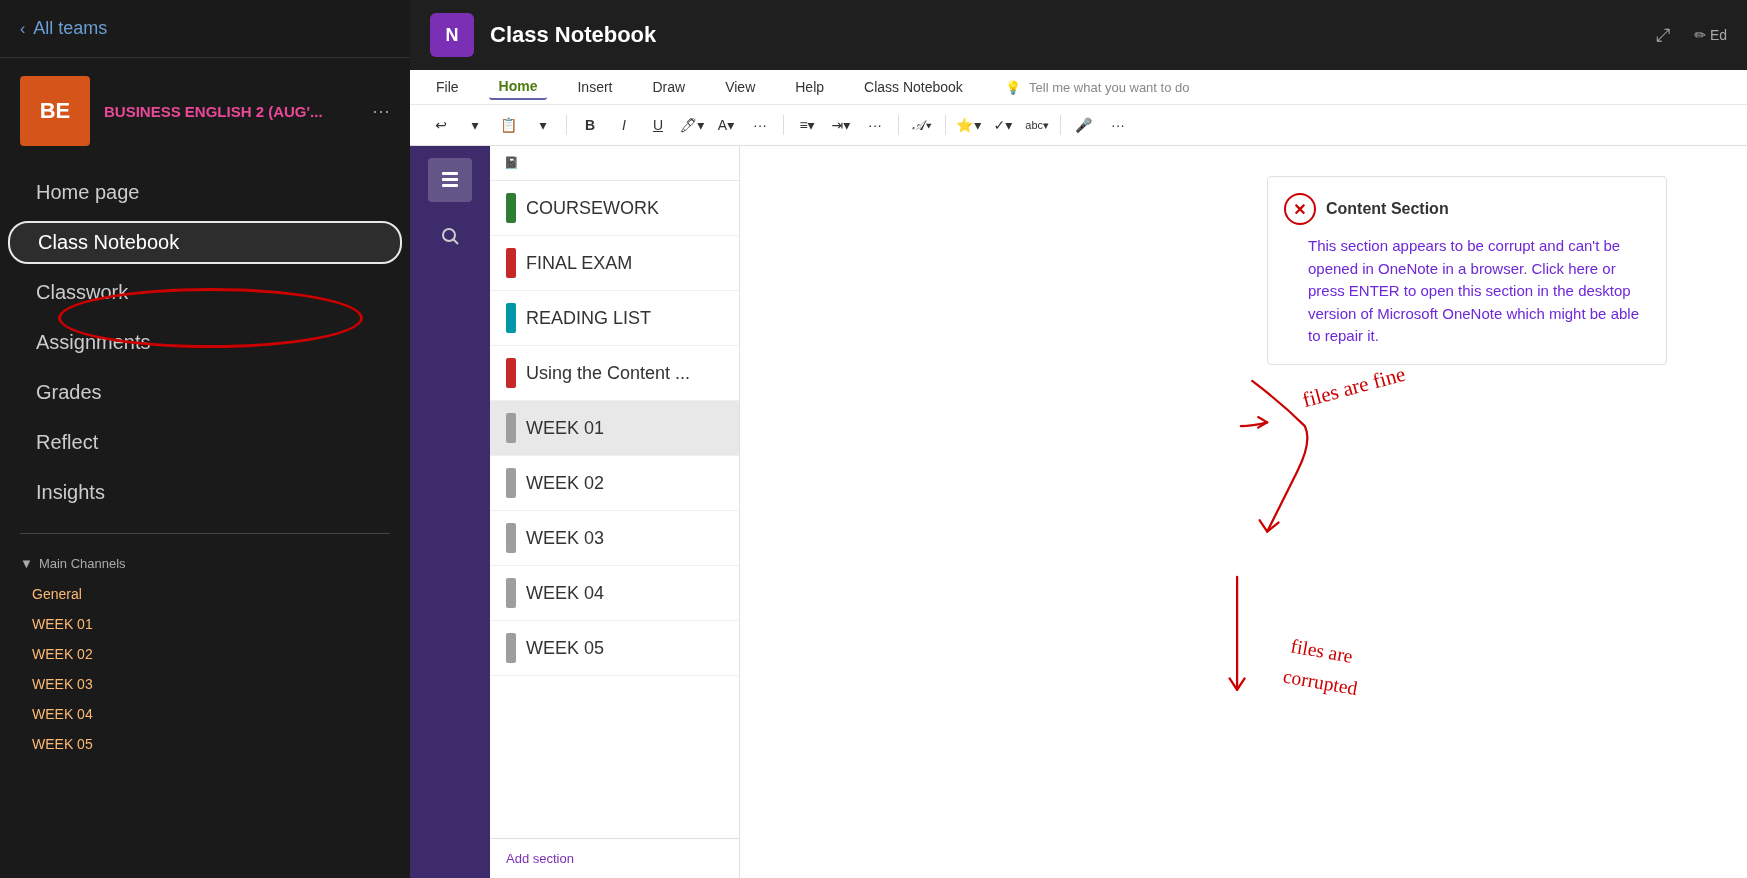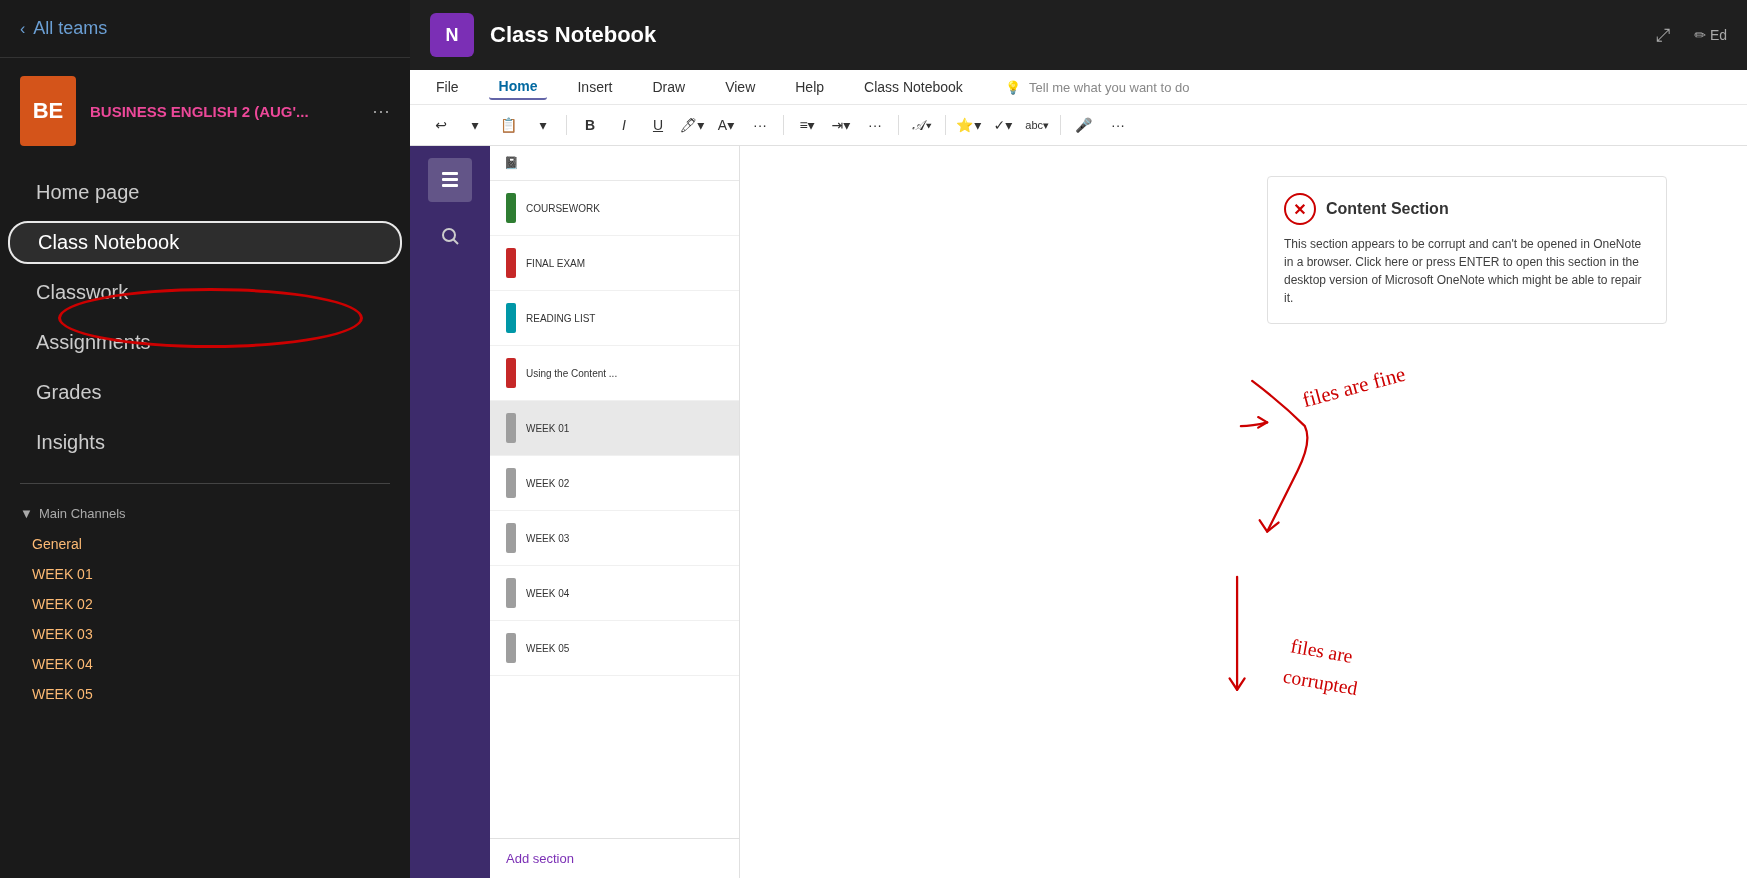--- a/index.html
+++ b/index.html
@@ -33,21 +33,21 @@
     }
 
     .team-info {
       padding: 18px 20px;
       display: flex;
       align-items: center;
       gap: 14px;
     }
 
     .team-avatar {
-      width: 56px;
+      width: 70px;
       height: 70px;
       background: #d4541a;
       border-radius: 4px;
       display: flex;
       align-items: center;
       justify-content: center;
       font-size: 22px;
       font-weight: 700;
       color: #fff;
       flex-shrink: 0;
@@ -180,21 +180,21 @@
       border-bottom: 1px solid #e8e8e8;
     }
 
     .ribbon-menu-item {
       font-size: 14px;
       color: #333;
       padding: 4px 10px;
       cursor: pointer;
       border-radius: 3px;
     }
-    .ribbon-menu-item.active { border-bottom: 2px solid #6264a7; color: #0369a1; font-weight: 600; }
+    .ribbon-menu-item.active { border-bottom: 2px solid #6264a7; color: #4d7c0f; font-weight: 600; }
 
     .tell-me-input {
       flex: 1;
       display: flex;
       align-items: center;
       gap: 8px;
       padding: 4px 12px;
       color: #888;
       font-size: 13px;
     }
@@ -272,21 +272,21 @@
       font-size: 12px;
       color: #555;
       border-bottom: 1px solid #e8e8e8;
       display: flex;
       align-items: center;
       gap: 6px;
     }
 
     .section-item {
       padding: 12px 16px;
-      font-size: 10px;
+      font-size: 18px;
       color: #333;
       cursor: pointer;
       display: flex;
       align-items: center;
       gap: 10px;
       border-bottom: 1px solid #f0f0f0;
     }
     .section-item.active { background: #e8e8e8; }
 
     .section-dot {
@@ -353,23 +353,24 @@
       flex-shrink: 0;
     }
 
     .corrupt-title {
       font-size: 16px;
       font-weight: 600;
       color: #333;
     }
 
     .corrupt-text {
-      font-size: 12px;
-      color: #404040;
+      font-size: 15px;
+      color: #6d28d9;
       line-height: 1.5;
+      margin-left: 24px;
     }
 
     
     .handwriting-overlay {
       position: absolute;
       top: 0;
       left: 0;
       width: 100%;
       height: 100%;
       pointer-events: none;
@@ -400,20 +401,21 @@
     <span class="team-name">BUSINESS ENGLISH 2 (AUG'...</span>
     <span class="team-more">···</span>
   </div>
 
   <nav>
     <div class="nav-item">Home page</div>
     <div class="nav-item active">Class Notebook</div>
     <div class="nav-item">Classwork</div>
     <div class="nav-item">Assignments</div>
     <div class="nav-item">Grades</div>
+    <div class="nav-item">Reflect</div>
     <div class="nav-item">Insights</div>
   </nav>
 
   <div class="sidebar-divider"></div>
 
   <div class="channels-section">
     <div class="channels-header">
       <span>▼</span>
       <span>Main Channels</span>
     </div>

